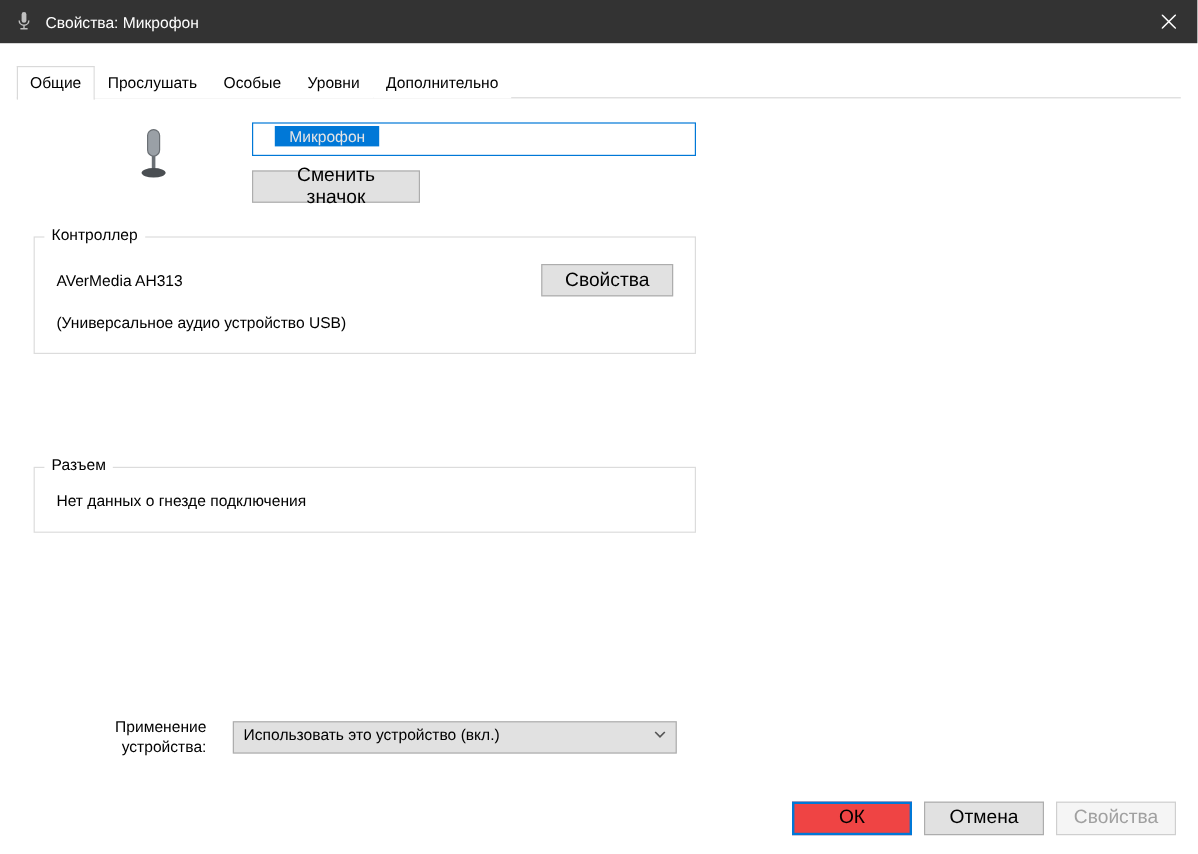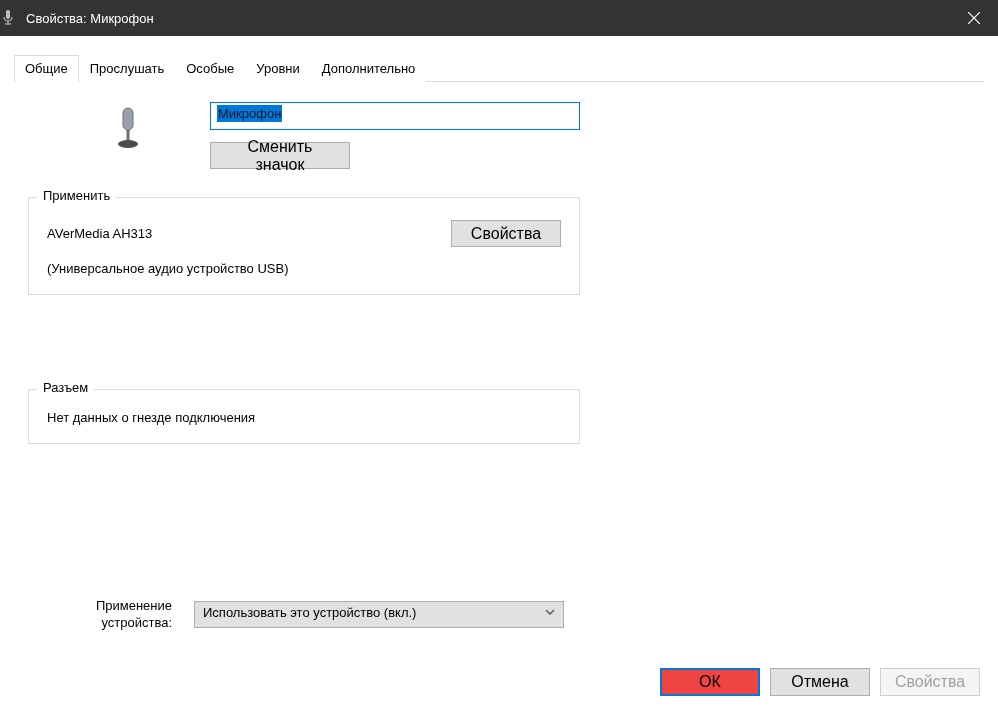--- a/index.html
+++ b/index.html
@@ -1,38 +1,38 @@
 <!DOCTYPE html>
 <html><head>
 <meta charset="utf-8">
 <style>
 * { box-sizing: border-box; margin: 0; padding: 0; font-family: "Segoe UI", Tahoma, sans-serif; font-size: 13px; }
 html, body { width: 998px; height: 712px; background: #fff; overflow: hidden; }
 
-.titlebar { height: 36px; background: #333333; color: #fff; display: flex; align-items: center; padding: 0 0 0 0; }
+.titlebar { height: 36px; background: #333333; color: #fff; display: flex; align-items: center; padding: 0 0 0 12px; }
 .titlebar .mic-icon { width: 16px; height: 16px; margin-right: 10px; display: flex; align-items: center; justify-content: center; }
 .titlebar .title { flex: 1; font-size: 13px; }
 .titlebar .close { width: 48px; height: 36px; display: flex; align-items: center; justify-content: center; cursor: default; }
 .titlebar .close svg { stroke: #fff; }
 
 .tabs-row { display: flex; align-items: flex-end; padding: 18px 0 0 14px; height: 46px; position: relative; }
 .tab { padding: 5px 10px 6px 10px; border: 1px solid transparent; border-bottom: none; background: #fff; cursor: default; position: relative; z-index: 2; }
 .tab.active { border-color: #d9d9d9; background: #fff; margin-bottom: -1px; padding-bottom: 7px; }
 .tab:not(.active) { color: #000; }
 .tabs-underline { position: absolute; left: 14px; right: 14px; bottom: 0; height: 1px; background: #d9d9d9; z-index: 1; }
 
 .content { padding: 20px 28px 0 28px; height: 570px; position: relative; }
 
 .row1 { display: flex; align-items: flex-start; gap: 60px; margin-bottom: 28px; }
 .device-icon { width: 44px; height: 44px; margin-left: 78px; margin-top: 4px; display: flex; align-items: center; justify-content: center; }
 
 .name-col { display: flex; flex-direction: column; gap: 12px; }
 .name-input { width: 370px; height: 28px; border: 1px solid #0078d7; padding: 3px 6px; font-size: 13px; }
 .name-input::selection { background: #0078d7; color: #fff; }
-.selected-text { background: #0078d7; color: #0f172a; padding: 1px 1px; }
+.selected-text { background: #0078d7; color: #e5e5e5; padding: 1px 12px; margin-left: 12px; }
 
 .btn { background: #e1e1e1; border: 1px solid #adadad; padding: 4px 16px; height: 27px; display: inline-flex; align-items: center; justify-content: center; cursor: default; font-size: 16px; }
 
 .group { border: 1px solid #dcdcdc; margin-bottom: 18px; padding: 14px 18px 18px 18px; position: relative; width: 552px; }
 .group-title { position: absolute; top: -10px; left: 8px; background: #fff; padding: 0 6px; font-size: 13px; }
 
 .controller-row { display: flex; align-items: center; justify-content: space-between; margin-top: 8px; margin-bottom: 14px; }
 .controller-name { }
 .controller-sub { }
 
@@ -93,21 +93,21 @@
     </div>
     <div class="name-col">
       <div class="name-input">
         <span class="selected-text">Микрофон</span>
       </div>
       <button class="btn" style="width:140px;">Сменить значок</button>
     </div>
   </div>
 
   <div class="group">
-    <div class="group-title">Применить</div>
+    <div class="group-title">Контроллер</div>
     <div class="controller-row">
       <span class="controller-name">AVerMedia AH313</span>
       <button class="btn" style="width:110px;">Свойства</button>
     </div>
     <div class="controller-sub">(Универсальное аудио устройство USB)</div>
   </div>
 
   <div class="group jack-group">
     <div class="group-title">Разъем</div>
     <div class="jack-text">Нет данных о гнезде подключения</div>

